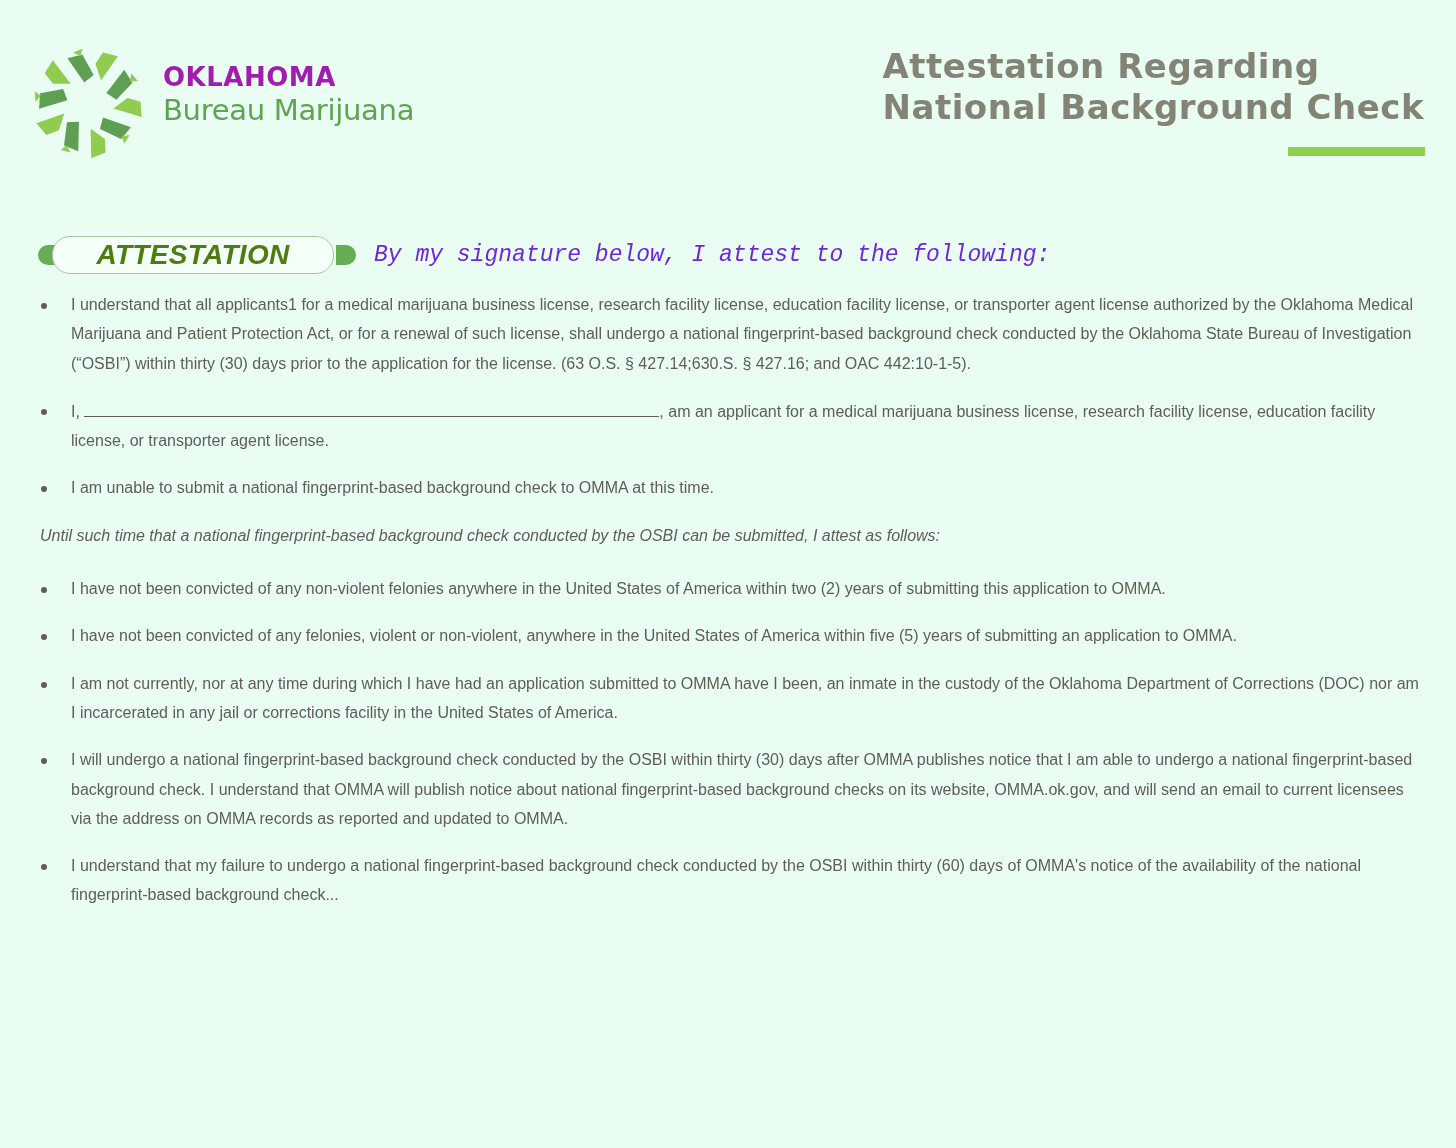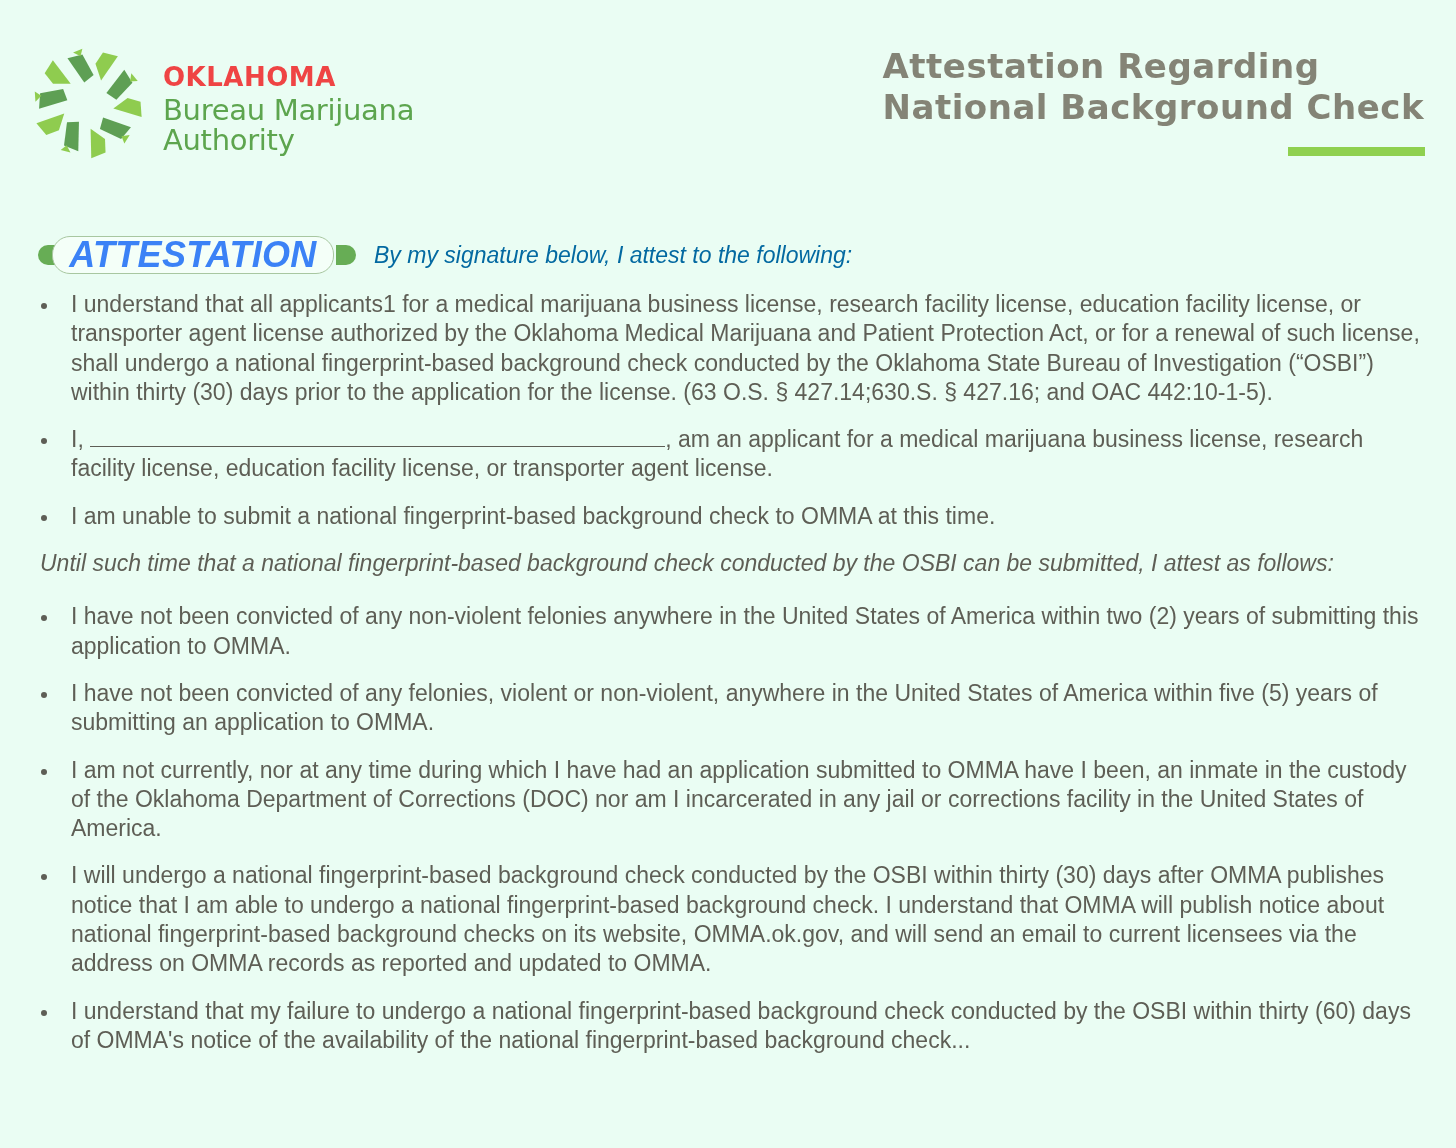--- a/index.html
+++ b/index.html
@@ -26,21 +26,21 @@
   }
   .logo-text {
     position: absolute;
     left: 163px; top: 64px;
     line-height: 1;
   }
   .logo-line1 {
     font-family: "DejaVu Sans", sans-serif;
     font-weight: bold;
     font-size: 26px;
-    color: #ef4444;
+    color: #a21caf;
     letter-spacing: 0.5px;
     display: block;
     height: 32px;
   }
   .logo-line2, .logo-line3 {
     font-family: "DejaVu Sans", sans-serif;
     font-size: 29px;
     color: #5da54e;
     display: block;
     height: 30px;
@@ -87,35 +87,36 @@
     left: 16px; top: 1px;
     width: 280px; height: 36px;
     border: 1px solid #a8c7a0;
     border-radius: 18px;
     background: #f4fff8;
     display: flex;
     align-items: center;
     justify-content: center;
     font-weight: bold;
     font-style: italic;
-    font-size: 36px;
-    color: #3b82f6;
+    font-size: 28px;
+    color: #4d7c0f;
     letter-spacing: 0.3px;
   }
   .attest-intro {
     margin-left: 20px;
     font-style: italic;
     font-size: 23px;
-    color: #0369a1;
+    color: #6d28d9;
+    font-family: Liberation Mono, monospace;
   }
   .content {
     position: absolute;
     left: 40px; top: 290px;
     width: 1380px;
-    font-size: 23px;
+    font-size: 16px;
     line-height: 29.3px;
     color: #5e5e55;
   }
   ul.bullets {
     list-style: none;
     margin: 0; padding: 0;
   }
   ul.bullets li {
     position: relative;
     padding-left: 31px;
@@ -155,21 +156,20 @@
       </g>
       <use href="#petal" transform="rotate(72)"></use>
       <use href="#petal" transform="rotate(144)"></use>
       <use href="#petal" transform="rotate(216)"></use>
       <use href="#petal" transform="rotate(288)"></use>
     </g>
   </svg>
   <div class="logo-text">
     <span class="logo-line1">OKLAHOMA</span>
     <span class="logo-line2">Bureau Marijuana</span>
-    <span class="logo-line3">Authority</span>
   </div>
 
   <div class="doc-title">
     <div>Attestation Regarding</div>
     <div>National Background Check</div>
   </div>
   <div class="title-rule"></div>
 </div>
 
 <div class="attest-row">

